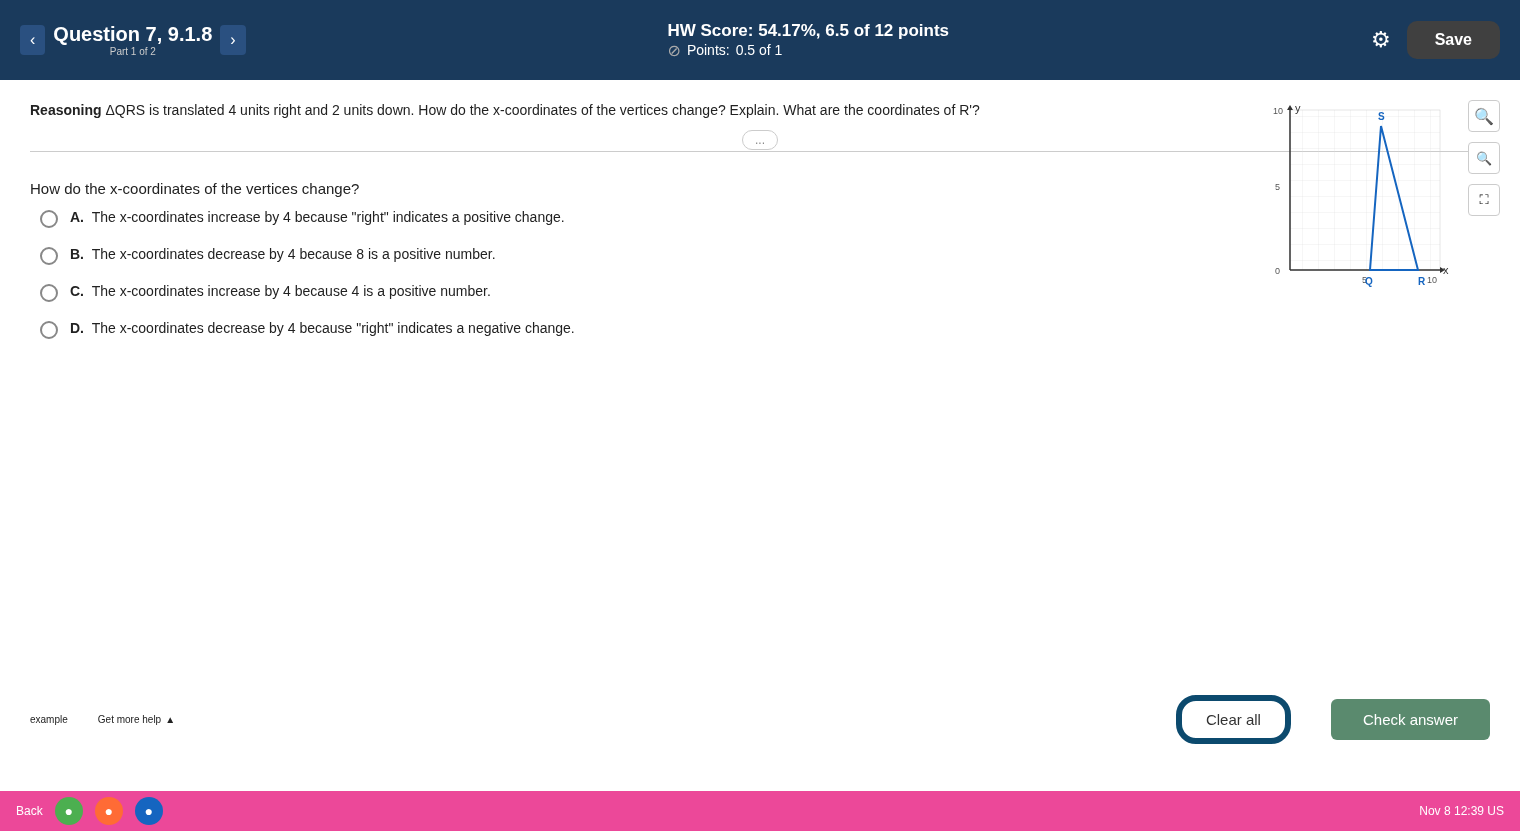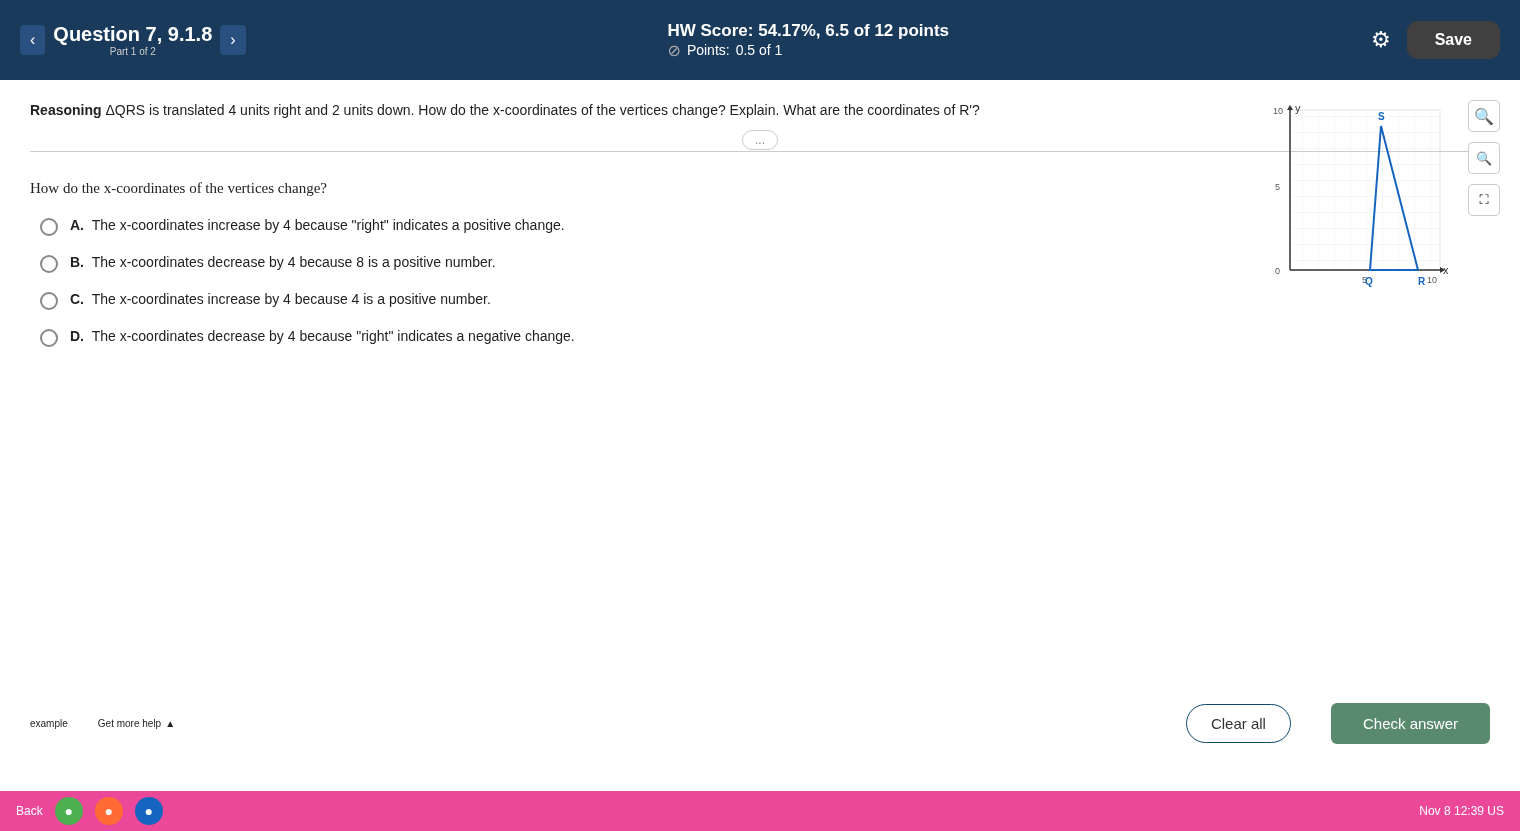--- a/index.html
+++ b/index.html
@@ -141,23 +141,22 @@
       color: #888;
       transform: translateY(-50%);
       margin-top: -12px;
       cursor: pointer;
     }
 
     
     .sub-question {
       font-size: 15px;
       color: #222;
-      margin-bottom: 20px;
+      margin-bottom: 12px;
       font-weight: 500;
-      font-family: Liberation Serif, serif;
     }
 
     
     .answer-choices {
       display: flex;
       flex-direction: column;
       gap: 18px;
       margin-left: 10px;
     }
     .answer-choice {
@@ -212,21 +211,21 @@
       align-items: center;
       gap: 4px;
     }
     .bottom-right {
       display: flex;
       align-items: center;
       gap: 16px;
     }
     .clear-all-btn {
       background: white;
-      border: 1px solid #0c4a6e;
+      border: 6px solid #0c4a6e;
       border-radius: 20px;
       padding: 10px 24px;
       font-size: 15px;
       cursor: pointer;
       color: #333;
     }
     .check-answer-btn {
       background: #5a8a6e;
       color: white;
       border: none;

